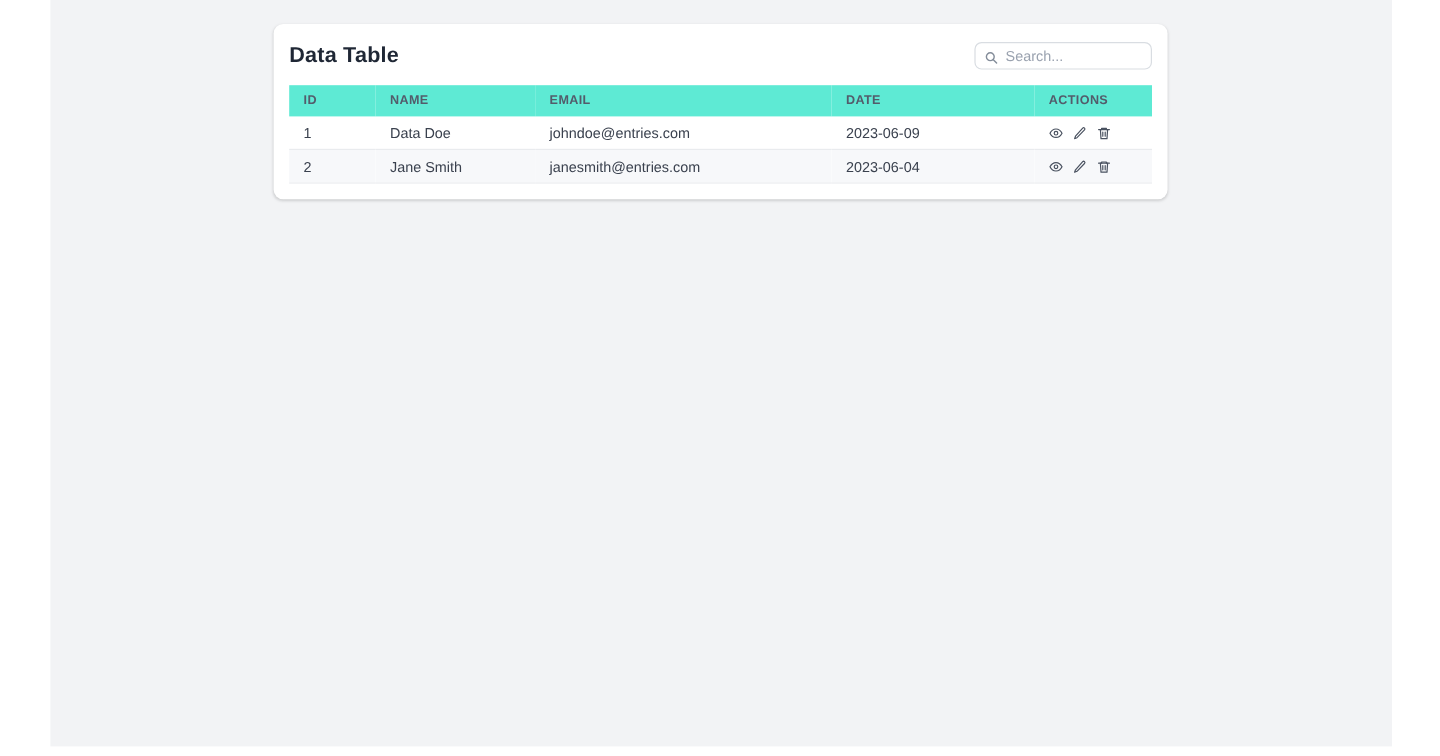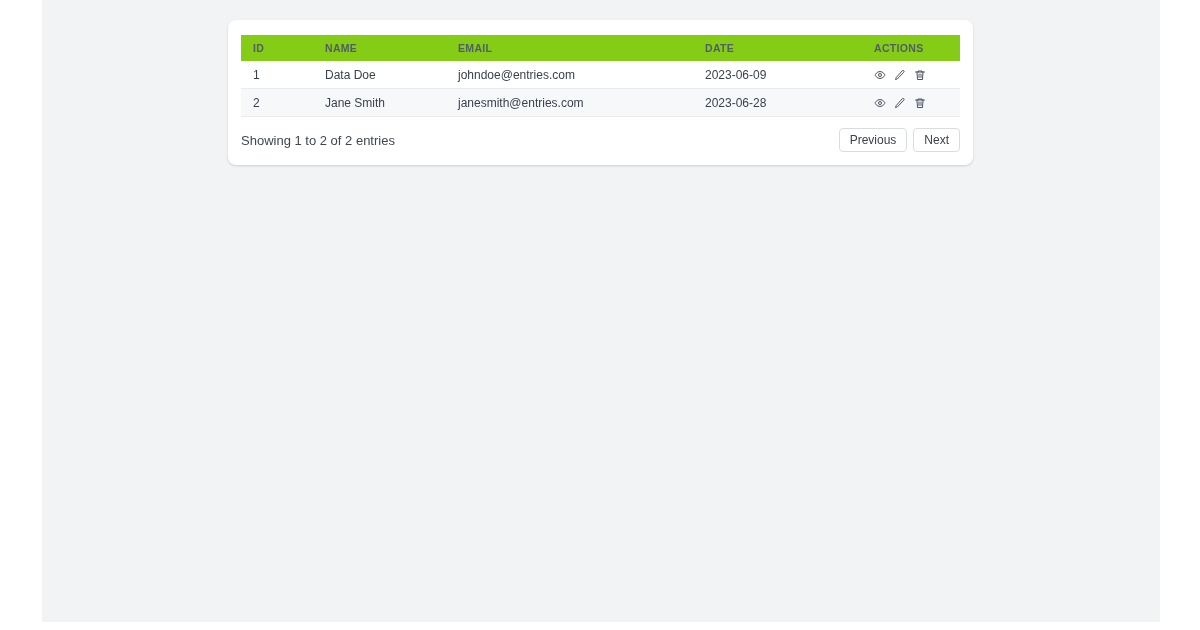--- a/index.html
+++ b/index.html
@@ -56,21 +56,21 @@
     outline: none;
     font-family: inherit;
   }
   .search-input::placeholder { color: #9aa2af; }
   table {
     width: 100%;
     border-collapse: collapse;
     table-layout: fixed;
   }
   thead th {
-    background: #84cc16;
+    background: #5eead4;
     height: 26px;
     font-size: 10.5px;
     font-weight: 700;
     color: #535c6b;
     text-transform: uppercase;
     letter-spacing: 0.03em;
     text-align: left;
     padding: 0 12px;
   }
   tbody td {
@@ -110,20 +110,32 @@
     cursor: pointer;
     line-height: 1;
   }
 </style>
 </head>
 <body>
 
 <div class="page-area">
   <div class="card">
 
+    <div class="card-header">
+      <div class="card-title">Data Table</div>
+      <div class="search-wrap">
+        <span class="search-glyph">
+          <svg viewBox="0 0 24 24" fill="none" stroke="currentColor" stroke-width="2.4" stroke-linecap="round">
+            <circle cx="10.5" cy="10.5" r="6.5"></circle>
+            <line x1="15.5" y1="15.5" x2="21" y2="21"></line>
+          </svg>
+        </span>
+        <input class="search-input" type="text" placeholder="Search..." style="">
+      </div>
+    </div>
 
     <table>
       <colgroup>
         <col style="width:72px">
           <col style="width:133px">
           <col style="width:247px">
           <col style="width:169px">
           <col>
       </colgroup>
       <thead>
@@ -162,21 +174,21 @@
                   <path d="M10 10v7M14 10v7"></path>
                 </svg>
               </span>
             </span>
           </td>
         </tr>
         <tr class="stripe">
           <td>2</td>
           <td>Jane Smith</td>
           <td>janesmith@entries.com</td>
-          <td>2023-06-28</td>
+          <td>2023-06-04</td>
           <td>
             <span class="actions-cell">
               <span class="action-icon">
                 <svg viewBox="0 0 24 24" fill="none" stroke="currentColor" stroke-width="2">
                   <path d="M2 12s3.5-7 10-7 10 7 10 7-3.5 7-10 7S2 12 2 12z"></path>
                   <circle cx="12" cy="12" r="3"></circle>
                 </svg>
               </span>
               <span class="action-icon">
                 <svg viewBox="0 0 24 24" fill="none" stroke="currentColor" stroke-width="2" stroke-linejoin="round">
@@ -190,22 +202,15 @@
                   <path d="M6 6l1 15h10l1-15"></path>
                   <path d="M10 10v7M14 10v7"></path>
                 </svg>
               </span>
             </span>
           </td>
         </tr>
       </tbody>
     </table>
 
-    <div class="card-footer">
-      <div class="footer-summary">Showing 1 to 2 of 2 entries</div>
-      <div class="pager">
-        <button class="pager-btn">Previous</button>
-        <button class="pager-btn">Next</button>
-      </div>
-    </div>
 
   </div>
 </div>
 
 </body></html>

